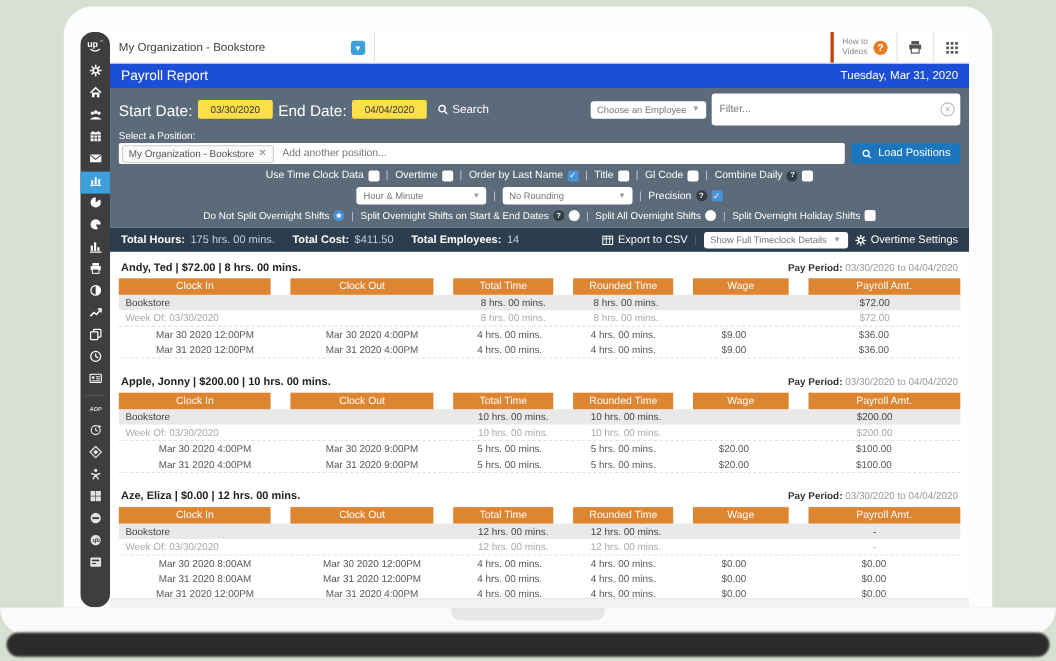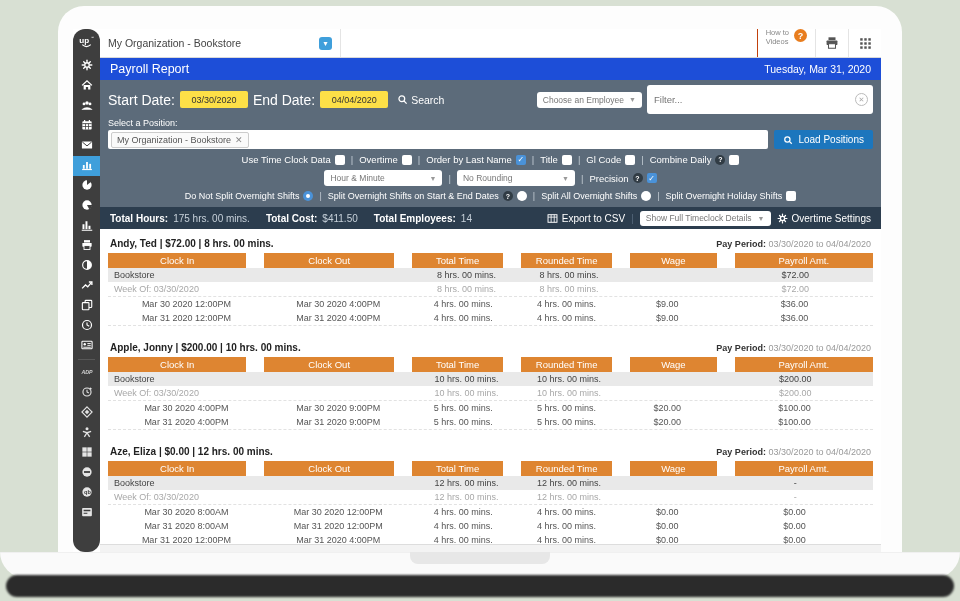--- a/index.html
+++ b/index.html
@@ -35,21 +35,21 @@
 
   
   .topbar { height:28px; background:#fff; border-bottom:1px solid #d9d9d9;
     display:flex; align-items:stretch; flex:none; }
   .org { width:224px; display:flex; align-items:center; justify-content:space-between;
     padding:0 8px; border-right:1px solid #e4e4e4; cursor:pointer; }
   .org-label { font-size:10.5px; color:#444; white-space:nowrap; }
   .org-caret { width:13px; height:13px; background:#3f9fdb; border-radius:3px; color:#fff;
     font-size:8px; display:flex; align-items:center; justify-content:center; }
   .tb-spacer { flex:1; }
-  .tb-group { display:flex; gap:5px; padding:0 8px; border-left:1px solid #c2410c; cursor:pointer; }
+  .tb-group { display:flex; align-items:center; gap:5px; padding:0 8px; border-left:3px solid #c2410c; cursor:pointer; }
   .howto { font-size:7.5px; color:#888; line-height:1.15; }
   .qmark { width:13px; height:13px; border-radius:50%; background:#e87d1e; color:#fff;
     font-size:9px; font-weight:bold; display:flex; align-items:center; justify-content:center; }
   .tb-icon { width:32px; display:flex; align-items:center; justify-content:center;
     border-left:1px solid #e4e4e4; cursor:pointer; }
 
   
   .bluebar { height:22px; background:#1d4ed8; color:#fff; display:flex; align-items:center;
     justify-content:space-between; padding:0 10px; flex:none; }
   .bluebar .title { font-size:12.5px; }
@@ -393,20 +393,21 @@
           </span>
         </span>
       </div>
       <div class="fp-row2">Select a Position:</div>
       <div class="fp-row3">
         <span class="posbox">
           <span class="chip">
             <span>My Organization - Bookstore</span>
             <span class="x">✕</span>
           </span>
+          <input placeholder="Add another position..." style="">
         </span>
         <button class="loadbtn">
           <svg width="10" height="10" viewBox="0 0 16 16">
             <circle cx="7" cy="7" r="4.2" fill="none" stroke="#fff" stroke-width="2"></circle>
             <line x1="10.2" y1="10.2" x2="14" y2="14" stroke="#fff" stroke-width="2"></line>
           </svg>
           <span>Load Positions</span>
         </button>
       </div>
       <div class="fp-opts" id="cb-row">

